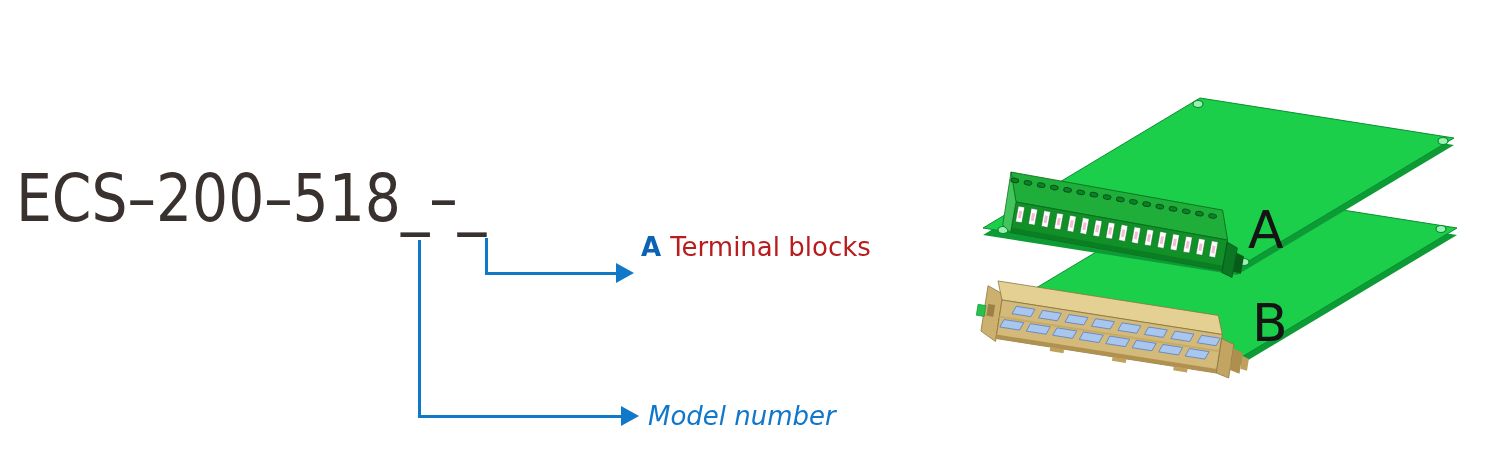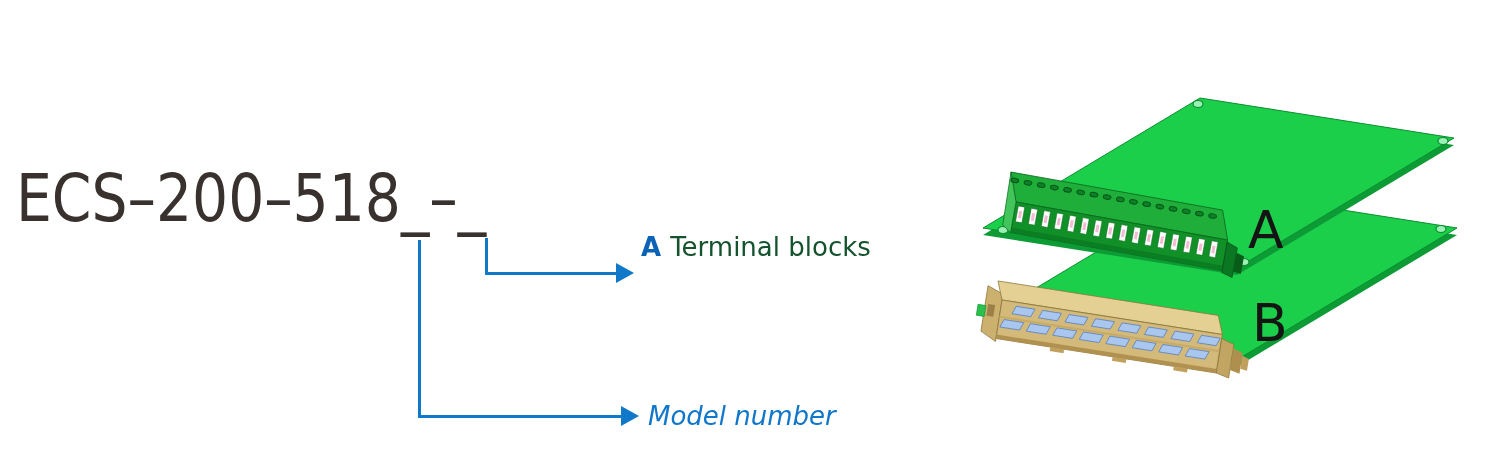--- a/index.html
+++ b/index.html
@@ -19,21 +19,21 @@
   .arrow{
     position:absolute;width:0;height:0;
     border-top:10px solid transparent;border-bottom:10px solid transparent;
     border-left:18px solid #0f78c8;
   }
   .a1{left:621px;top:406px;}
   .a2{left:616px;top:263px;}
   .options{position:absolute;left:641px;top:233px;}
   .opt-row{font-size:26px;line-height:28px;margin-bottom:15px;white-space:nowrap;}
   .opt-key{font-weight:bold;color:#0a63b5;margin-right:9px;}
-  .opt-label{color:#14532d;}
+  .opt-label{color:#b91c1c;}
   .model-label{
     position:absolute;left:648px;top:402px;font-size:26px;line-height:28px;
     color:#1177cb;white-space:nowrap;font-style:italic;
   }
   .board-svg{position:absolute;left:950px;top:55px;}
   svg text{font-family:"DejaVu Sans","Liberation Sans",sans-serif;}
 </style>
 </head>
 <body>
 

